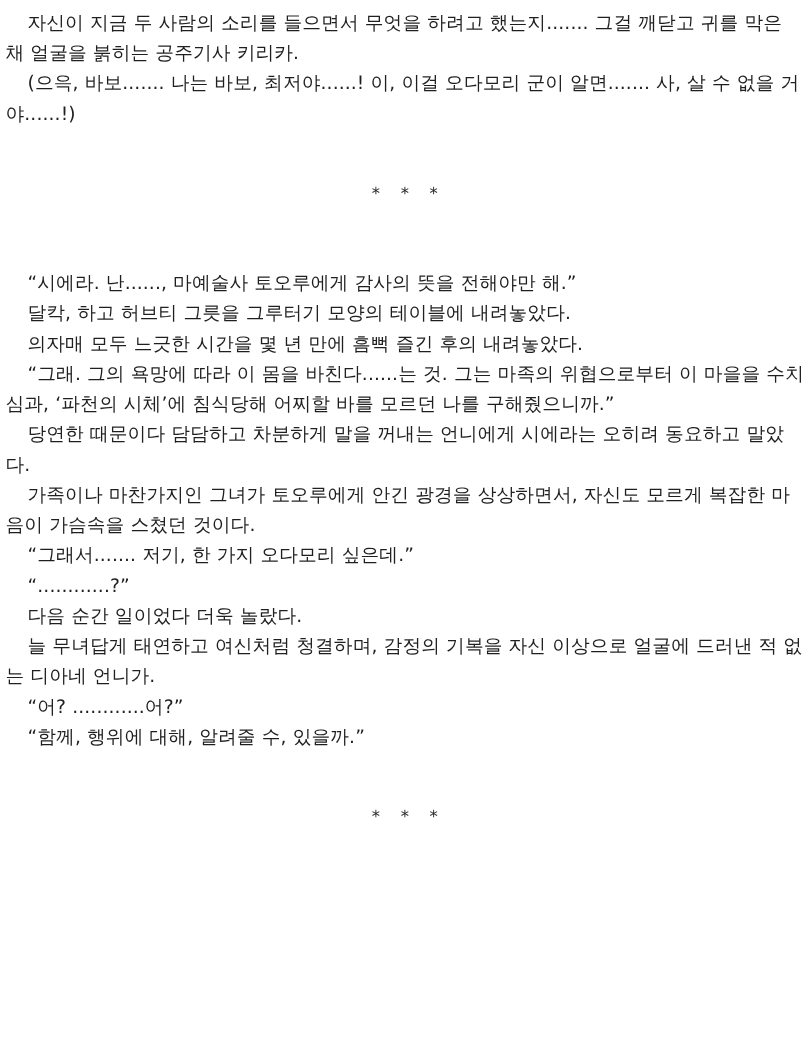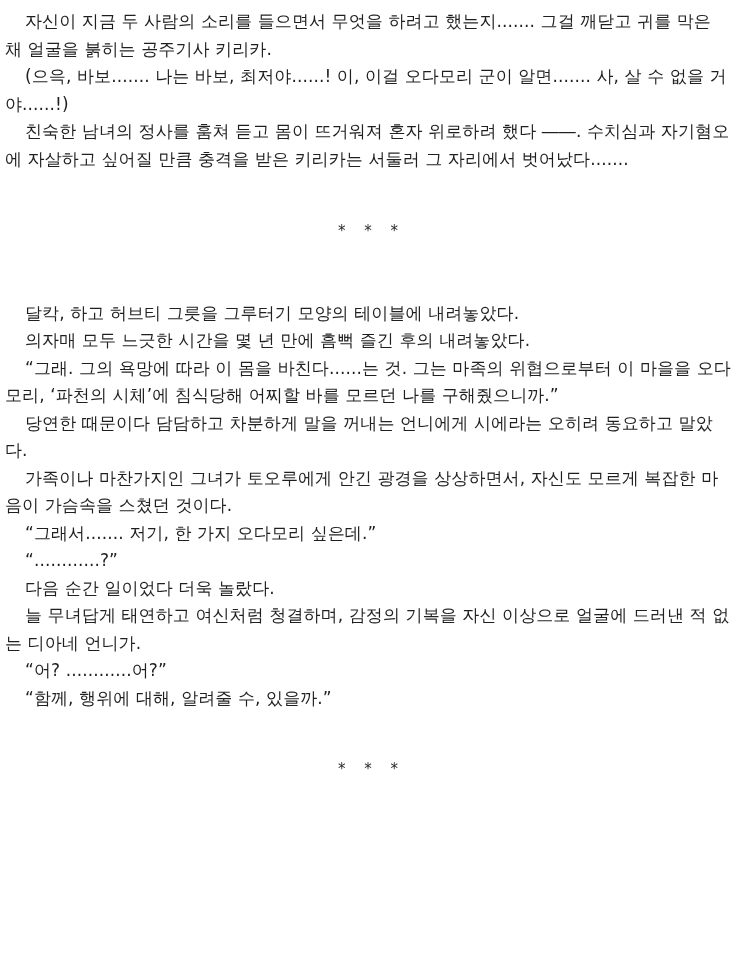--- a/index.html
+++ b/index.html
@@ -43,29 +43,29 @@
   }
 </style>
 </head>
 <body>
 
 <div class="page">
 
   <div class="text-block">
     <p>자신이 지금 두 사람의 소리를 들으면서 무엇을 하려고 했는지....... 그걸 깨닫고 귀를 막은 채 얼굴을 붉히는 공주기사 키리카.</p>
     <p>(으윽, 바보....... 나는 바보, 최저야......! 이, 이걸 오다모리 군이 알면....... 사, 살 수 없을 거야......!)</p>
-    <p>친숙한 남녀의 정사를 훔쳐 듣고 몸이 뜨거워져 혼자 위로하려 했다 ――. 수치심과 자기혐오에 자살하고 싶어질 만큼 충격을 받은 키리카는 서둘러 그 자리에서 벗어났다.......</p>
   </div>
 
   <div class="separator">* * *</div>
 
   <div class="text-block">
+    <p>“시에라. 난......, 마예술사 토오루에게 감사의 뜻을 전해야만 해.”</p>
     <p>달칵, 하고 허브티 그릇을 그루터기 모양의 테이블에 내려놓았다.</p>
     <p>의자매 모두 느긋한 시간을 몇 년 만에 흠뻑 즐긴 후의 내려놓았다.</p>
-    <p>“그래. 그의 욕망에 따라 이 몸을 바친다......는 것. 그는 마족의 위협으로부터 이 마을을 오다모리, ‘파천의 시체’에 침식당해 어찌할 바를 모르던 나를 구해줬으니까.”</p>
+    <p>“그래. 그의 욕망에 따라 이 몸을 바친다......는 것. 그는 마족의 위협으로부터 이 마을을 수치심과, ‘파천의 시체’에 침식당해 어찌할 바를 모르던 나를 구해줬으니까.”</p>
     <p>당연한 때문이다 담담하고 차분하게 말을 꺼내는 언니에게 시에라는 오히려 동요하고 말았다.</p>
     <p>가족이나 마찬가지인 그녀가 토오루에게 안긴 광경을 상상하면서, 자신도 모르게 복잡한 마음이 가슴속을 스쳤던 것이다.</p>
     <p>“그래서....... 저기, 한 가지 오다모리 싶은데.”</p>
     <p>“............?”</p>
     <p>다음 순간 일이었다 더욱 놀랐다.</p>
     <p>늘 무녀답게 태연하고 여신처럼 청결하며, 감정의 기복을 자신 이상으로 얼굴에 드러낸 적 없는 디아네 언니가.</p>
     <p>“어? ............어?”</p>
     <p>“함께, 행위에 대해, 알려줄 수, 있을까.”</p>
   </div>
 

